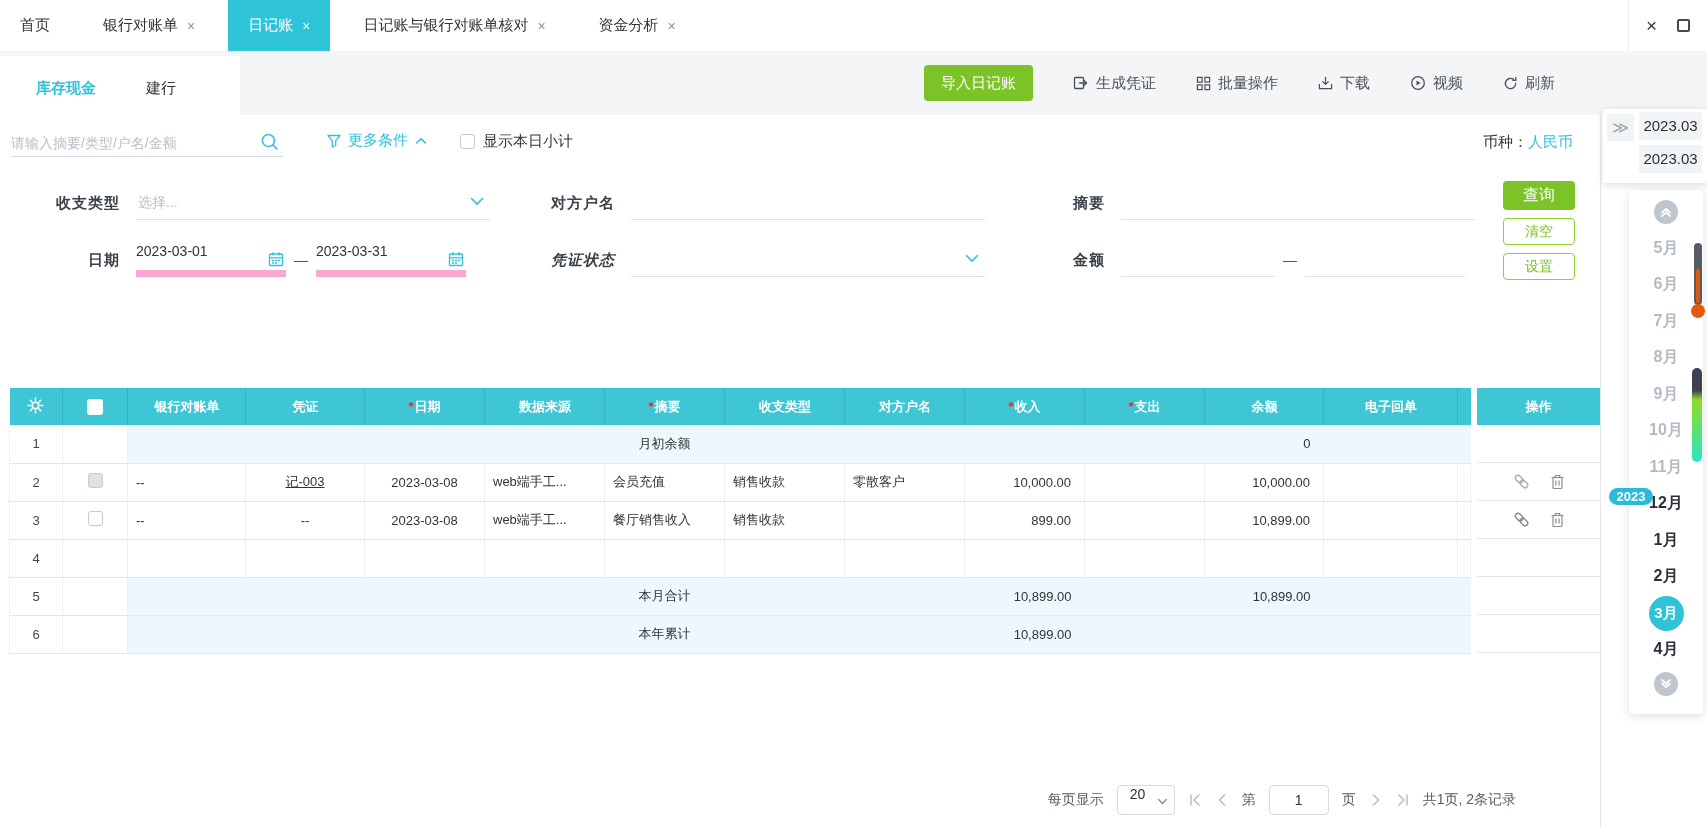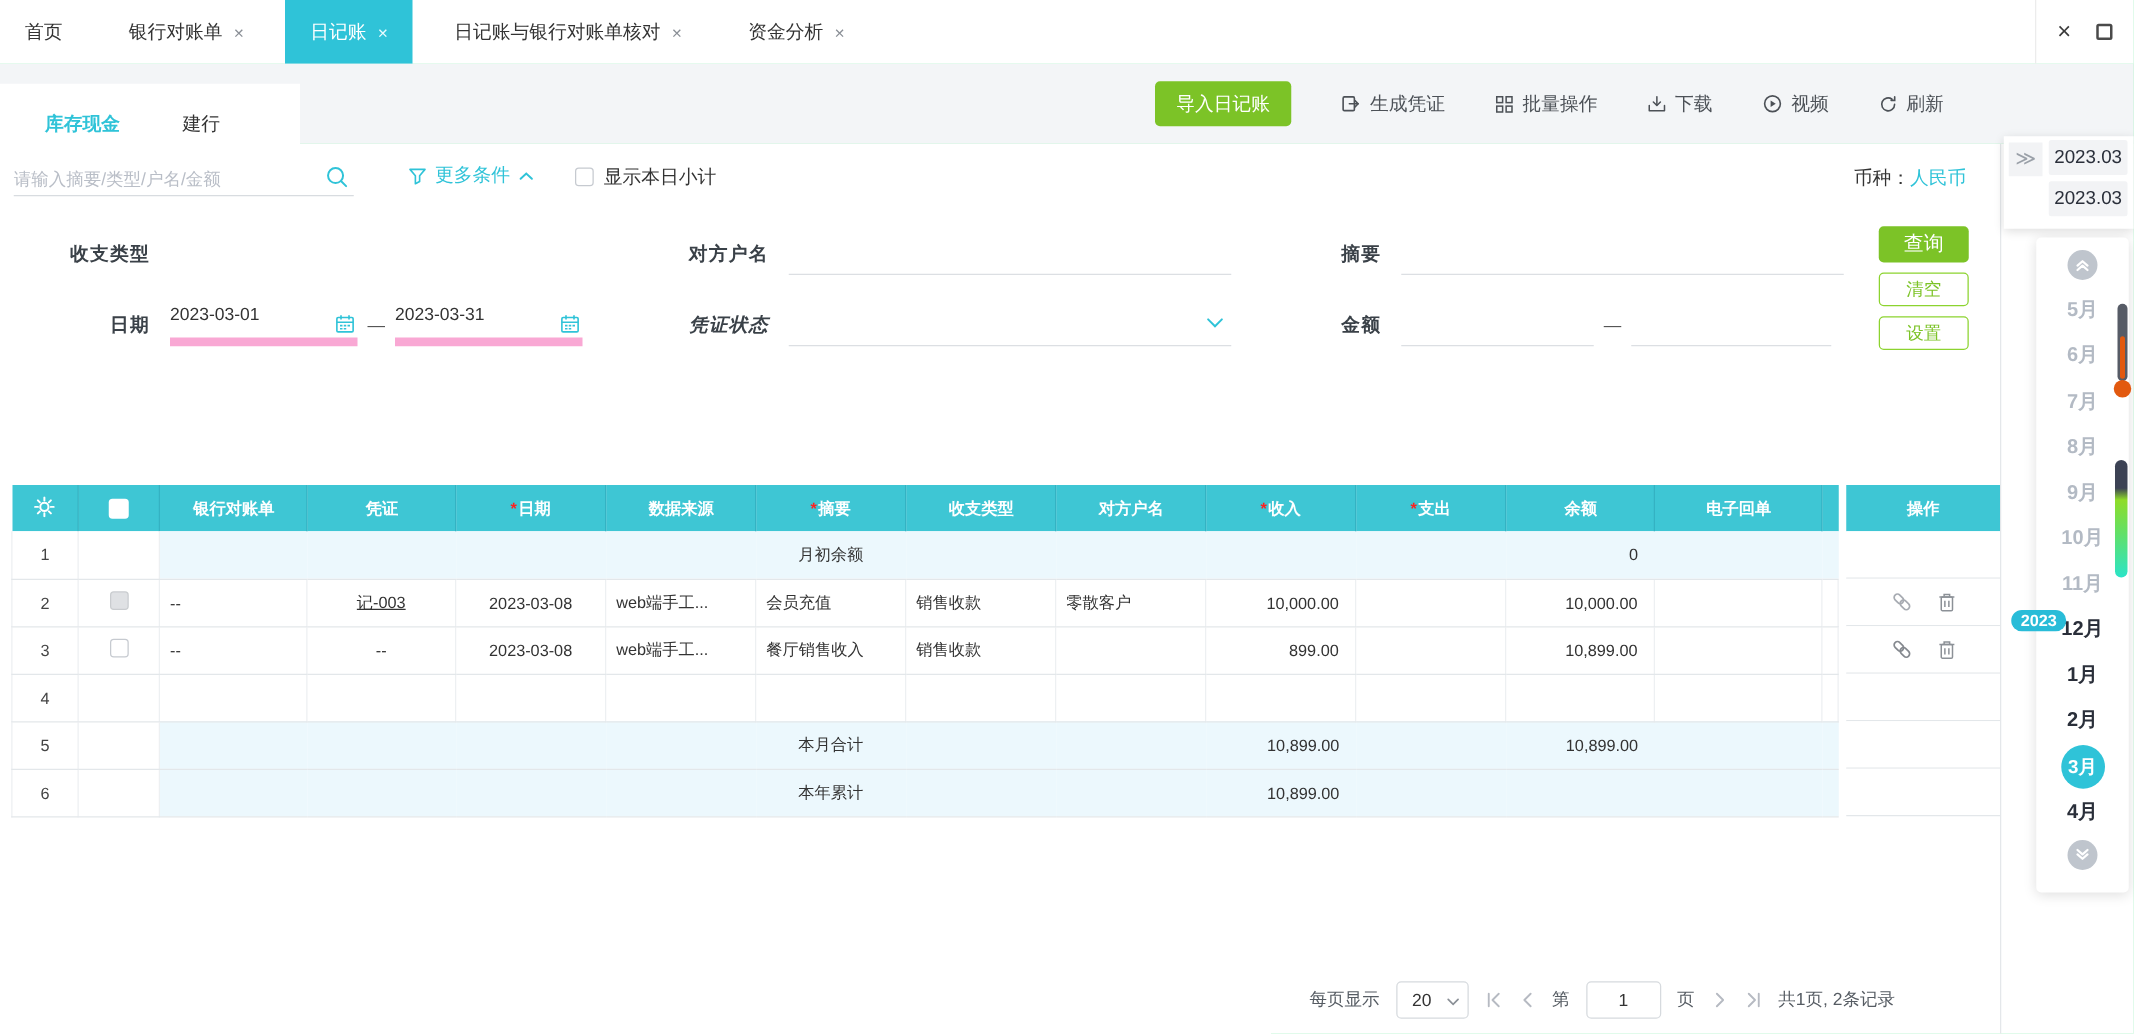--- a/index.html
+++ b/index.html
@@ -1,33 +1,33 @@
 <!DOCTYPE html>
 <html><head>
 <meta charset="utf-8">
 <style>
   * { margin:0; padding:0; box-sizing:border-box; }
   html,body { width:1707px; height:827px; }
   body { font-family:"Liberation Sans","DejaVu Sans",sans-serif; font-size:14px; color:#333; background:#fff; overflow:hidden; }
-  .app { position:relative; width:1707px; height:827px; background:#86efac; }
+  .app { position:relative; width:1707px; height:827px; background:#fef9c3; }
 
   
   .topbar { position:absolute; left:0; top:0; width:1707px; height:51px; background:#fff; display:flex; align-items:stretch; }
   .tabs { display:flex; align-items:stretch; }
   .tab { display:flex; align-items:center; gap:9px; padding:0 20px; margin-right:13px; font-size:15px; color:#333; cursor:pointer; white-space:nowrap; }
   .tab .x { font-size:14px; color:#8a8f96; }
   .tab.active { background:#2fc3d8; color:#fff; }
   .tab.active .x { color:#eafcff; }
   .win-controls { position:absolute; right:0; top:0; height:51px; display:flex; align-items:center; gap:20px; padding:0 17px; border-left:1px solid #ececec; }
   .win-close { font-size:19px; color:#3a3a3a; line-height:1; }
   .win-max { width:13px; height:13px; border:2px solid #4a4a4a; border-radius:2px; display:inline-block; }
 
   
   .strip { position:absolute; left:0; top:51px; width:1707px; height:64px; background:#f3f5f7; }
-  .subtab-box { position:absolute; left:0; top:16px; width:240px; height:64px; background:#fff; display:flex; align-items:center; padding:0 36px; gap:50px; }
+  .subtab-box { position:absolute; left:0; top:5px; width:240px; height:64px; background:#fff; display:flex; align-items:center; padding:0 36px; gap:50px; }
   .subtab { position:relative; font-size:15px; color:#333; height:64px; display:flex; align-items:center; cursor:pointer; }
   .subtab.active { color:#2fc3d8; font-weight:700; }
   .subtab.active::after { content:''; position:absolute; left:-4px; right:-4px; bottom:0; height:3px; background:#2fc3d8; }
   .toolbar { position:absolute; right:152px; top:0; height:64px; display:flex; align-items:center; gap:40px; }
   .btn-import { height:36px; padding:0 17px; background:#7cc327; color:#fff; border:none; border-radius:4px; font-size:15px; cursor:pointer; font-family:inherit; }
   .tool { display:flex; align-items:center; gap:7px; color:#4c5157; font-size:15px; cursor:pointer; }
   .tool svg { display:block; }
 
   
   .content { position:absolute; left:0; top:115px; width:1600px; height:712px; background:#fff; }
@@ -80,21 +80,21 @@
   .req { color:#ff1f1f; margin-right:1px; }
   .hcb { width:16px; height:16px; background:#fff; border-radius:3px; display:inline-block; vertical-align:middle; }
 
   .ops { position:absolute; left:1477px; top:273px; width:123px; }
   .ops .oh { height:37px; background:#3ec6d4; color:#fff; font-weight:700; font-size:13px; text-align:center; line-height:37px; }
   .ops .oc { height:38px; background:#fff; border-bottom:1px solid #e3e7ea; display:flex; align-items:center; justify-content:center; gap:20px; }
   .ops .oc svg { cursor:pointer; }
 
   
   .pagination { position:absolute; right:84px; bottom:12px; display:flex; align-items:center; gap:13px; color:#565c63; font-size:14px; }
-  .pg-select { position:relative; width:58px; height:30px; border:1px solid #d6dade; border-radius:4px; display:flex; align-items:center; padding-left:12px; cursor:pointer; color:#333; }
+  .pg-select { position:relative; width:58px; height:30px; border:1px solid #d6dade; border-radius:4px; display:flex; align-items:flex-start; padding-left:12px; cursor:pointer; color:#333; }
   .pg-select svg { position:absolute; right:6px; top:12px; }
   .pg-input { width:60px; height:30px; border:1px solid #d6dade; border-radius:4px; text-align:center; font-size:14px; color:#333; outline:none; font-family:inherit; }
   .pg-ico { display:flex; align-items:center; cursor:pointer; }
 
   
   .monthbar { position:absolute; left:1600px; top:115px; width:107px; height:712px; background:#fff; border-left:1px solid #e4e7ea; }
   .period-pop { position:absolute; left:2px; top:-6px; width:104px; height:74px; background:#fff; box-shadow:0 2px 8px rgba(0,0,0,.14); }
   .expandbtn { position:absolute; left:4px; top:5px; width:27px; height:27px; background:#f2f3f5; color:#9aa0a8; font-size:16px; text-align:center; line-height:27px; cursor:pointer; }
   .pbox { position:absolute; left:36px; width:63px; height:28px; background:#f2f3f5; color:#2a2f3a; font-size:15px; text-align:center; line-height:28px; border-radius:2px; cursor:pointer; }
   .pbox.b1 { top:3px; } .pbox.b2 { top:36px; }
@@ -220,20 +220,26 @@
     <label class="dailychk">
       <span class="cbx"></span>
       <span>显示本日小计</span>
     </label>
     <div class="currency">
       <span>币种：</span><span class="cur-val">人民币</span>
     </div>
 
     <div class="fg" style="left:0; top:70px;">
       <span class="flabel">收支类型</span>
+      <div class="ffield">
+        <span class="ph">选择...</span>
+        <svg class="chev" width="14" height="9" viewBox="0 0 14 9" fill="none" stroke="#2fc3d8" stroke-width="1.6" stroke-linecap="round">
+            <path d="M1.5 1.5 7 7l5.5-5.5"></path>
+          </svg>
+      </div>
     </div>
     <div class="fg" style="left:530px; top:70px;">
       <span class="flabel" style="width:85px">对方户名</span>
       <div class="ffield">
           <input class="uinput" style="">
         </div>
     </div>
     <div class="fg" style="left:985px; top:70px;">
       <span class="flabel">摘要</span>
       <div class="ffield">

